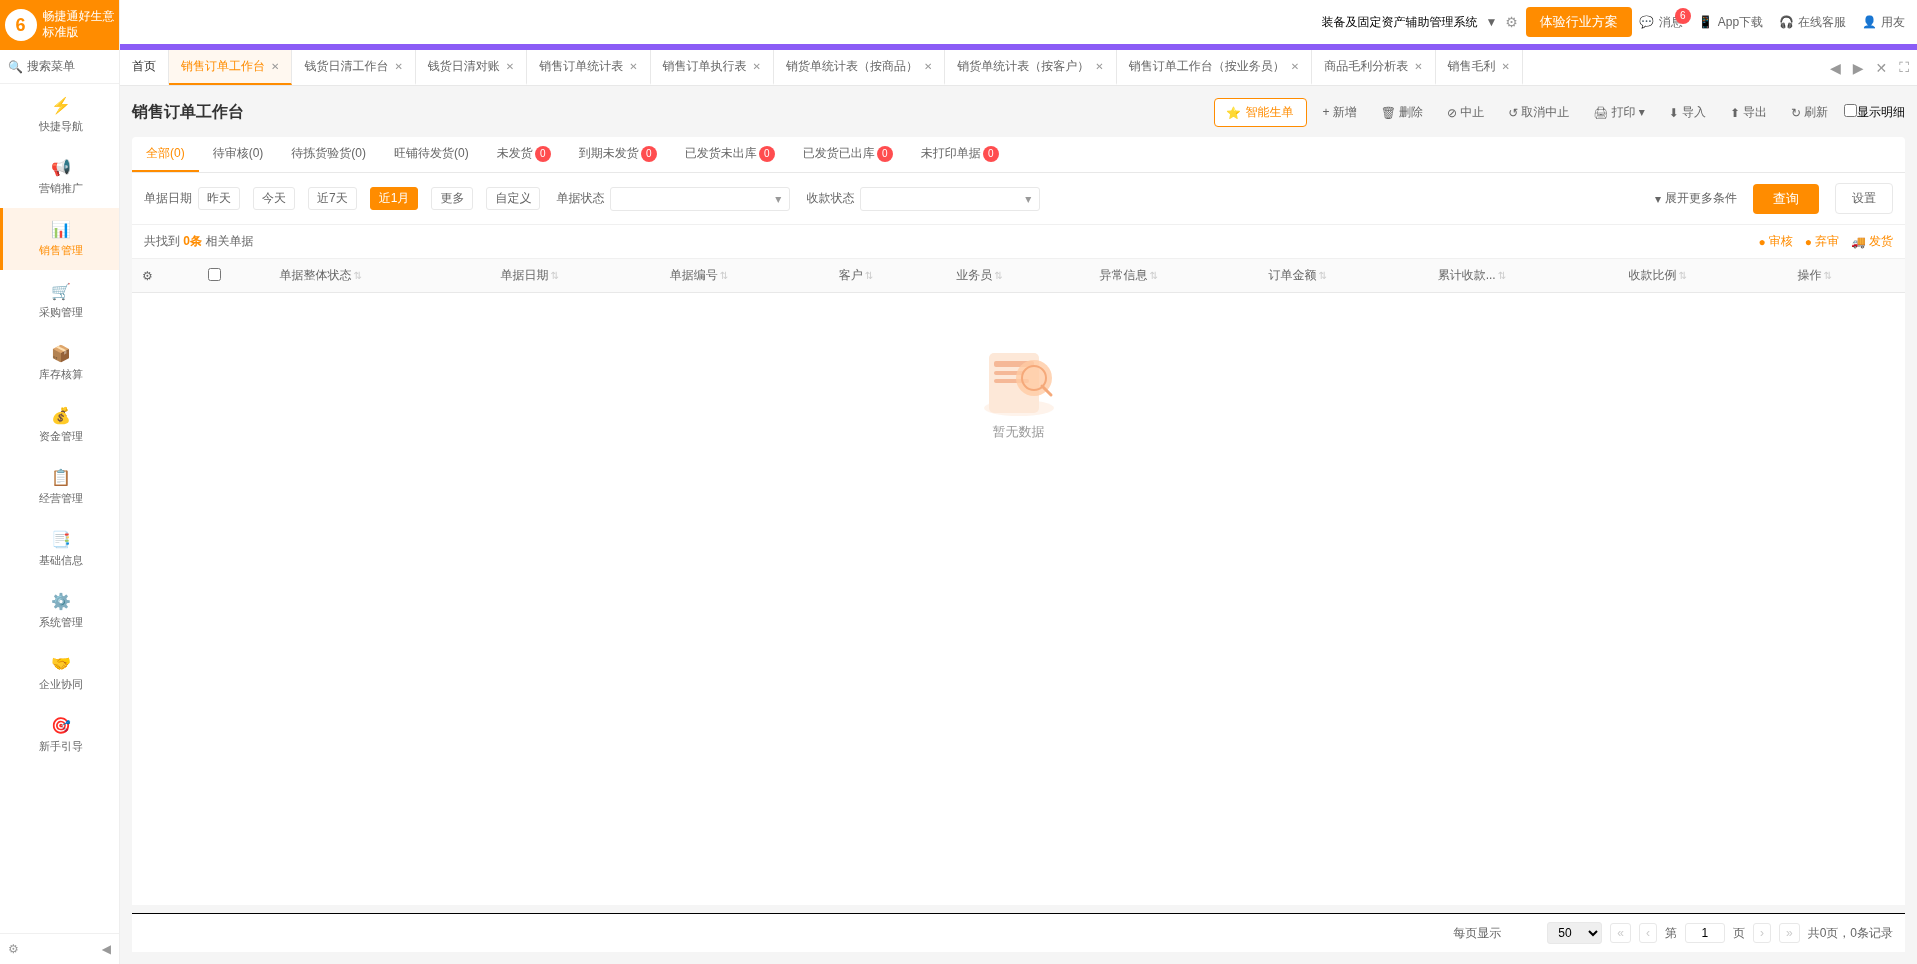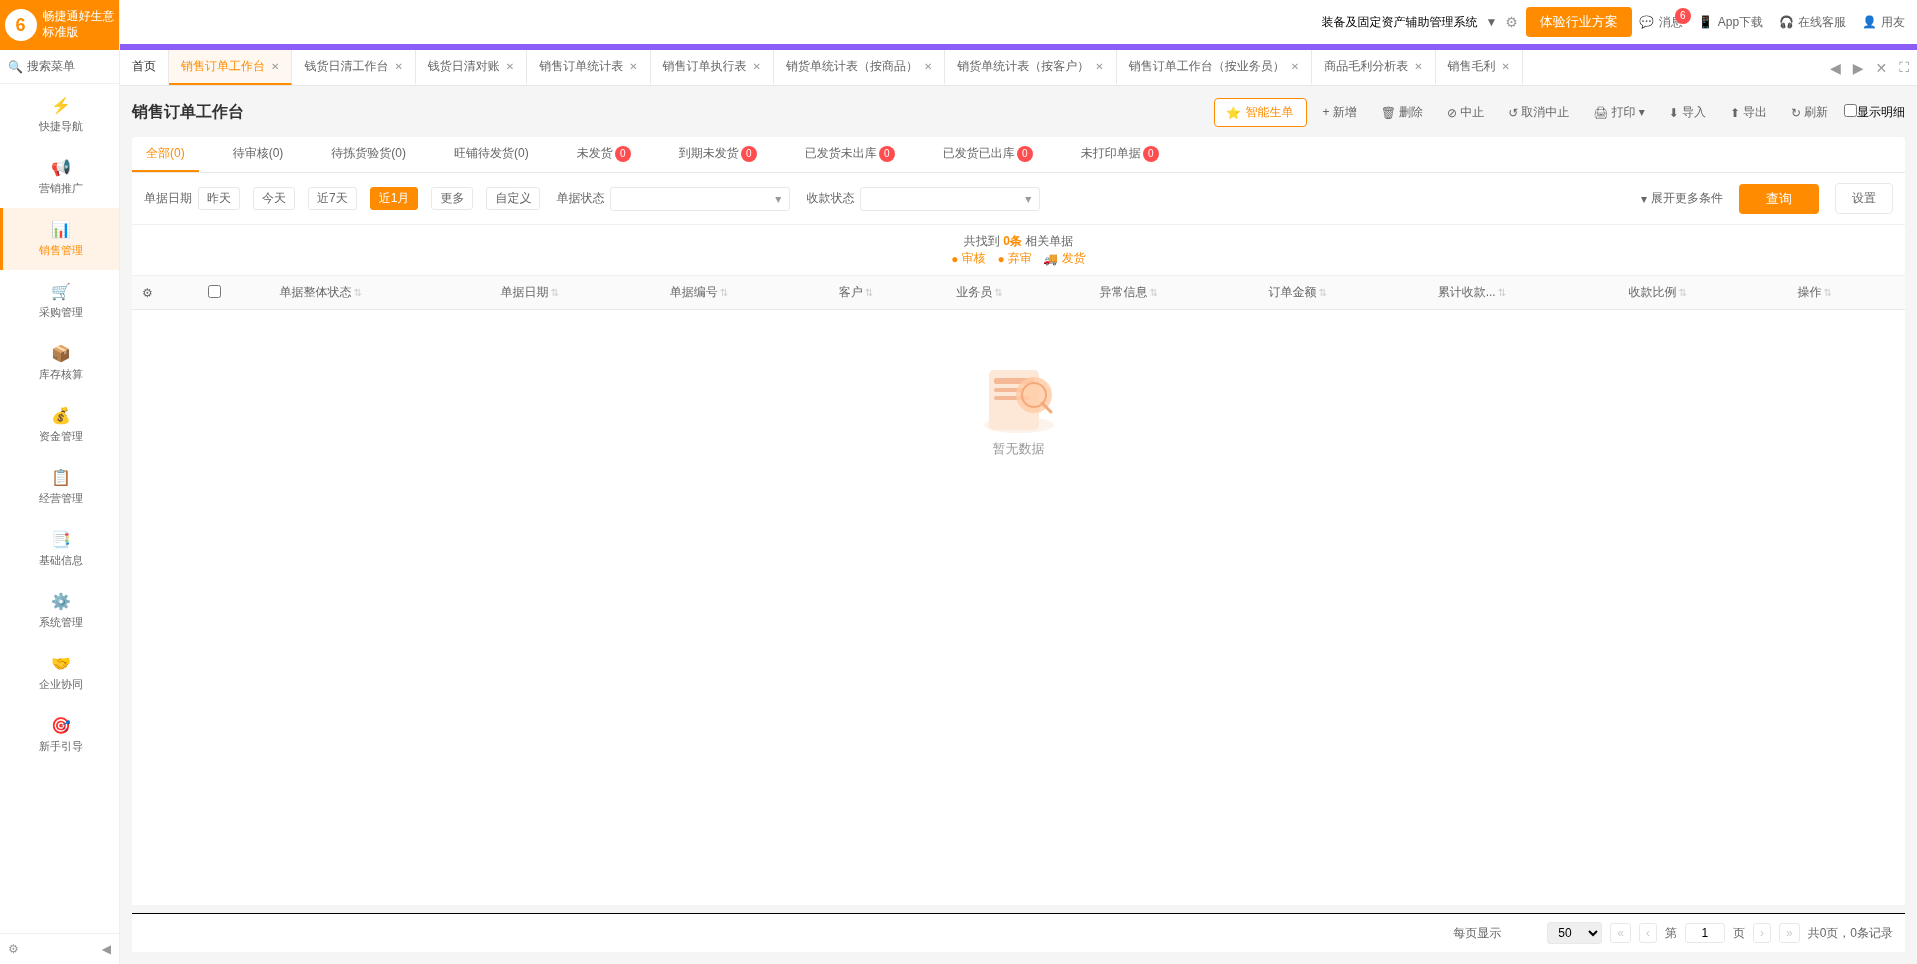--- a/index.html
+++ b/index.html
@@ -42,42 +42,42 @@
     .page-content { flex: 1; overflow: hidden; display: flex; flex-direction: column; background: #f5f5f5; padding: 12px; }
 
     
     .page-header { display: flex; align-items: center; justify-content: space-between; margin-bottom: 10px; }
     .page-title { font-size: 16px; font-weight: 600; color: #333; }
     .page-header-actions { display: flex; align-items: center; gap: 8px; }
     .btn-smart { background: #fff; border: 1px solid #ff8c00; color: #ff8c00; padding: 5px 12px; border-radius: 4px; cursor: pointer; display: flex; align-items: center; gap: 4px; font-size: 12px; }
     .btn-text { background: none; border: none; color: #666; padding: 5px 8px; cursor: pointer; display: flex; align-items: center; gap: 3px; font-size: 12px; }
 
     
-    .sub-tabs { background: #fff; border-radius: 4px 4px 0 0; border-bottom: 1px solid #e8e8e8; display: flex; align-items: flex-start; gap: 20px; }
+    .sub-tabs { background: #fff; border-radius: 4px 4px 0 0; border-bottom: 1px solid #e8e8e8; display: flex; align-items: flex-start; }
     .sub-tab { padding: 8px 14px; cursor: pointer; color: #666; font-size: 12px; border-bottom: 2px solid transparent; white-space: nowrap; }
     .sub-tab.active { color: #ff8c00; border-bottom: 2px solid #ff8c00; font-weight: 500; }
     .sub-tab .count-badge { display: inline-flex; align-items: center; justify-content: center; background: #ff4d4f; color: #fff; border-radius: 10px; padding: 0 4px; font-size: 10px; min-width: 16px; height: 16px; margin-left: 2px; }
 
     
     .filter-area { background: #fff; padding: 10px 12px; border-bottom: 1px solid #f0f0f0; }
     .filter-row { display: flex; align-items: center; gap: 16px; flex-wrap: wrap; }
     .filter-item { display: flex; align-items: center; gap: 6px; }
     .filter-label { color: #666; white-space: nowrap; }
     .filter-date-btns { display: flex; gap: 13px; }
     .filter-date-btn { padding: 2px 8px; border: 1px solid #e8e8e8; border-radius: 3px; cursor: pointer; color: #666; background: #fff; font-size: 12px; }
     .filter-date-btn.active { color: #fff; background: #ff8c00; border-color: #ff8c00; }
     .filter-date-range { color: #666; font-size: 11px; margin-top: 2px; }
     .filter-select { border: 1px solid #e8e8e8; border-radius: 3px; padding: 4px 8px; min-width: 180px; display: flex; align-items: center; justify-content: space-between; cursor: pointer; color: #999; background: #fff; }
     .filter-expand { display: flex; align-items: center; gap: 4px; color: #666; cursor: pointer; margin-left: auto; font-size: 12px; }
-    .btn-query { background: #ff8c00; color: #fff; border: none; padding: 6px 27px; border-radius: 4px; cursor: pointer; font-size: 13px; }
+    .btn-query { background: #ff8c00; color: #fff; border: none; padding: 6px 20px; border-radius: 4px; cursor: pointer; font-size: 13px; }
     .btn-set { background: #fff; border: 1px solid #e8e8e8; color: #666; padding: 6px 16px; border-radius: 4px; cursor: pointer; font-size: 12px; }
 
     
     .table-area { background: #fff; flex: 1; overflow: hidden; display: flex; flex-direction: column; }
-    .table-toolbar { padding: 8px 12px; display: flex; align-items: center; justify-content: space-between; border-bottom: 1px solid #f0f0f0; flex-direction: column; }
+    .table-toolbar { padding: 8px 12px; display: flex; align-items: center; justify-content: space-between; border-bottom: 1px solid #f0f0f0; }
     .table-count { color: #666; font-size: 12px; }
     .table-count .num { color: #ff8c00; font-weight: bold; }
     .table-actions { display: flex; gap: 12px; }
     .table-action-btn { display: flex; align-items: center; gap: 3px; color: #666; cursor: pointer; font-size: 12px; }
     .table-action-btn.orange { color: #ff8c00; }
 
     
     .data-table { width: 100%; border-collapse: collapse; }
     .data-table th { background: #fafafa; color: #666; padding: 8px 10px; text-align: left; border-bottom: 1px solid #e8e8e8; font-weight: normal; white-space: nowrap; font-size: 12px; }
     .data-table th .sort-icon { color: #ccc; font-size: 10px; margin-left: 2px; }

